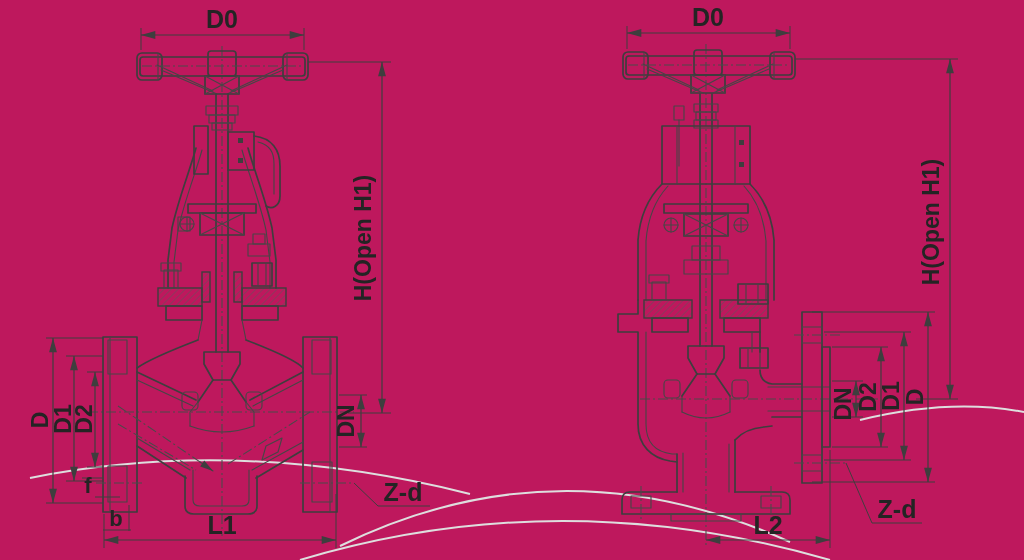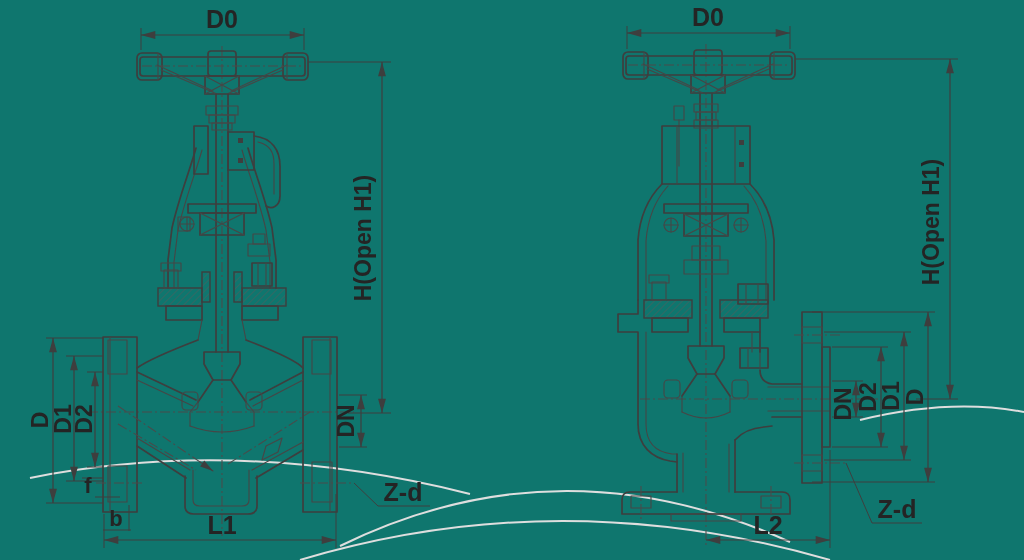--- a/index.html
+++ b/index.html
@@ -1,16 +1,16 @@
 <!DOCTYPE html>
 <html><head>
 <meta charset="utf-8">
 <style>
   html,body{margin:0;padding:0;background:#e8e8e8;}
-  .canvas{position:relative;width:1024px;height:560px;background:#0f766e;overflow:hidden;
+  .canvas{position:relative;width:1024px;height:560px;background:#be185d;overflow:hidden;
           font-family:"Liberation Sans",sans-serif;}
   svg{display:block}
   .ln{fill:none;stroke:#3e3e3e;stroke-width:1.7;stroke-linejoin:round;stroke-linecap:round}
   .tn{fill:none;stroke:#464646;stroke-width:1.1;stroke-linejoin:round;stroke-linecap:round}
   .cl{fill:none;stroke:#4a4a4a;stroke-width:1.05;stroke-dasharray:10 3 2 3}
   .dim{fill:none;stroke:#3f3f3f;stroke-width:1.2}
   .ext{fill:none;stroke:#3f3f3f;stroke-width:1}
   .faint{fill:none;stroke:#dedede;stroke-width:2}
   .lbl{fill:#242424;font-weight:bold;font-family:"Liberation Sans",sans-serif}
   .f25{font-size:25px}.f23{font-size:23px}.f22{font-size:22px}

